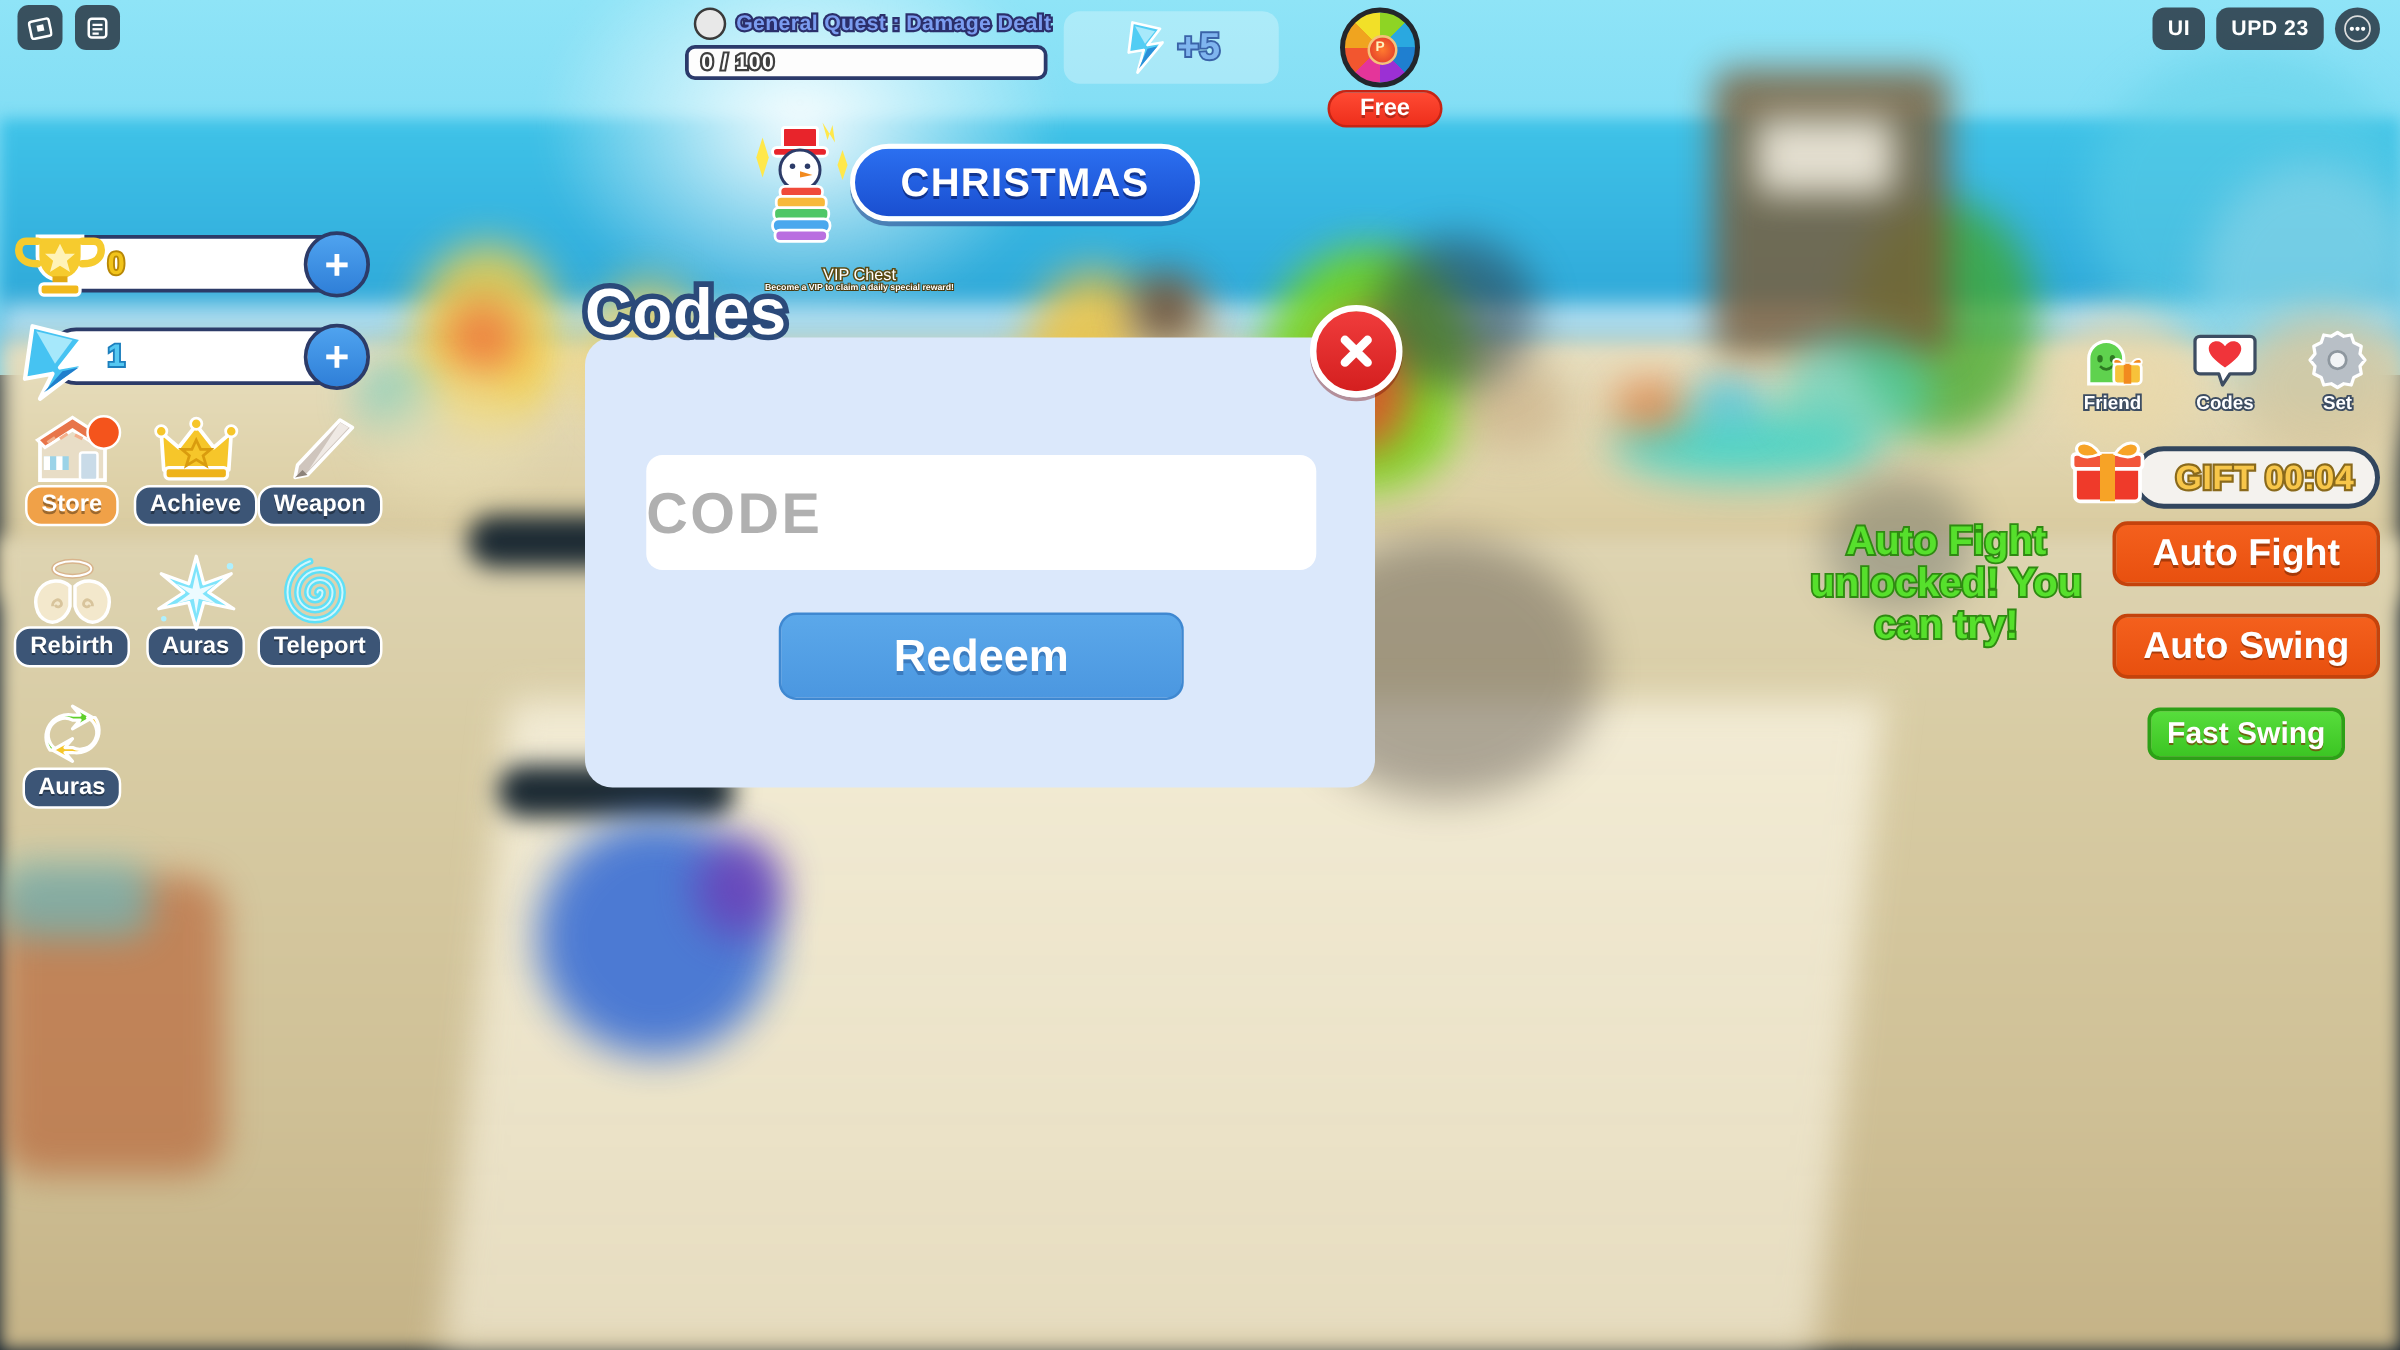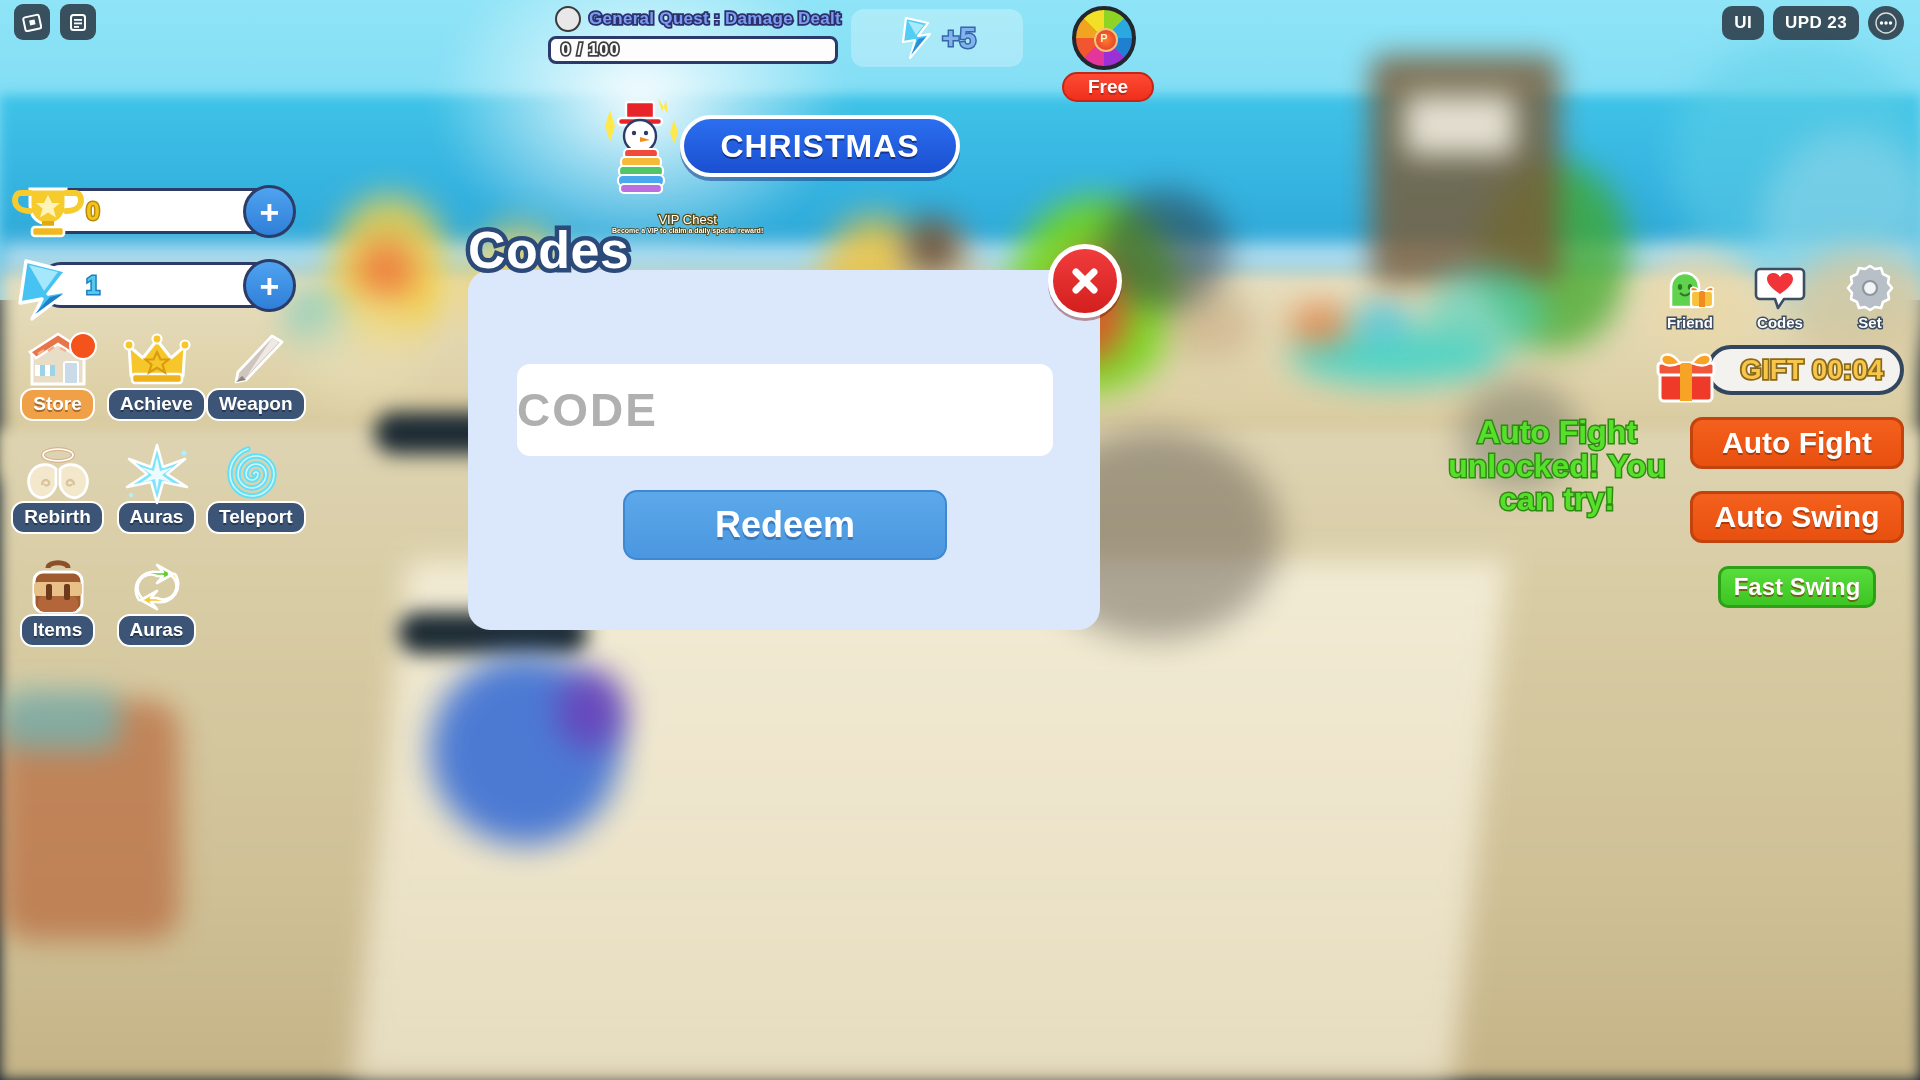--- a/index.html
+++ b/index.html
@@ -205,21 +205,21 @@
 
   
   .right-icons { position:absolute; right:18px; top:263px; z-index:35; display:flex; gap:26px; }
   .ri { width:64px; text-align:center; }
   .ri-ico { width:54px; height:50px; margin:0 auto; position:relative; }
   .ri-label {
     margin-top:1px; color:#ffffff; font-size:15px; font-weight:bold;
     -webkit-text-stroke:3px #3d4d62; paint-order:stroke fill;
   }
 
-  .gift-row { position:absolute; right:16px; top:345px; z-index:35; display:flex; align-items:flex-start; }
+  .gift-row { position:absolute; right:16px; top:345px; z-index:35; display:flex; align-items:flex-end; }
   .gift-ico { width:68px; height:62px; position:relative; z-index:3; margin-right:-14px; }
   .gift-pill {
     width:198px; height:50px; border-radius:25px;
     background:#f4f2ee; border:4px solid #32465e;
     display:flex; align-items:center; justify-content:center; padding-left:14px;
   }
   .gift-pill span {
     font-size:27px; font-weight:bold; color:#f7c64a;
     -webkit-text-stroke:3.5px #8a6a1c; paint-order:stroke fill;
     letter-spacing:.5px;
@@ -522,33 +522,20 @@
   <div class="menu-item">
     <div class="menu-ico">
       <svg width="72" height="62" viewBox="0 0 72 62">
         <path d="M36 31 m-2 0 a2 2 0 1 1 4 0 a6 6 0 1 1 -12 0 a10 10 0 1 1 20 0 a14 14 0 1 1 -28 0 a18 18 0 1 1 36 0 a22 22 0 1 1 -44 0 a26 26 0 0 1 18 -25" fill="none" stroke="#5fe0f7" stroke-width="5.5" stroke-linecap="round"></path>
         <path d="M36 31 m-2 0 a2 2 0 1 1 4 0 a6 6 0 1 1 -12 0 a10 10 0 1 1 20 0 a14 14 0 1 1 -28 0 a18 18 0 1 1 36 0 a22 22 0 1 1 -44 0 a26 26 0 0 1 18 -25" fill="none" stroke="#ffffff" stroke-width="1.6" stroke-linecap="round" opacity=".7"></path>
       </svg>
     </div>
     <div class="menu-label">Teleport</div>
   </div>
 
-  <div class="menu-item">
-    <div class="menu-ico">
-      <svg width="72" height="62" viewBox="0 0 72 62">
-        <path d="M26 12 c0 -7 20 -7 20 0" fill="none" stroke="#8c4f2a" stroke-width="5"></path>
-        <rect x="12" y="16" width="48" height="40" rx="9" fill="#a05a30" stroke="#ffffff" stroke-width="3"></rect>
-        <rect x="12" y="26" width="48" height="14" rx="4" fill="#e8c189"></rect>
-        <rect x="16" y="40" width="40" height="16" rx="6" fill="#b2663a"></rect>
-        <rect x="24" y="28" width="6" height="16" rx="2" fill="#6e3a1c"></rect>
-        <rect x="42" y="28" width="6" height="16" rx="2" fill="#6e3a1c"></rect>
-      </svg>
-    </div>
-    <div class="menu-label">Items</div>
-  </div>
 
   <div class="menu-item">
     <div class="menu-ico">
       <svg width="72" height="62" viewBox="0 0 72 62">
         <path d="M18 44 a18 18 0 0 1 18 -28 h6 l-6 -7 l16 9 l-16 9 l6 -7 h-6 a12 12 0 0 0 -12 24 Z" fill="#5fd02a" stroke="#ffffff" stroke-width="2.6" stroke-linejoin="round"></path>
         <path d="M54 18 a18 18 0 0 1 -18 28 h-6 l6 7 l-16 -9 l16 -9 l-6 7 h6 a12 12 0 0 0 12 -24 Z" fill="#f6c62a" stroke="#ffffff" stroke-width="2.6" stroke-linejoin="round"></path>
       </svg>
     </div>
     <div class="menu-label">Auras</div>
   </div>

